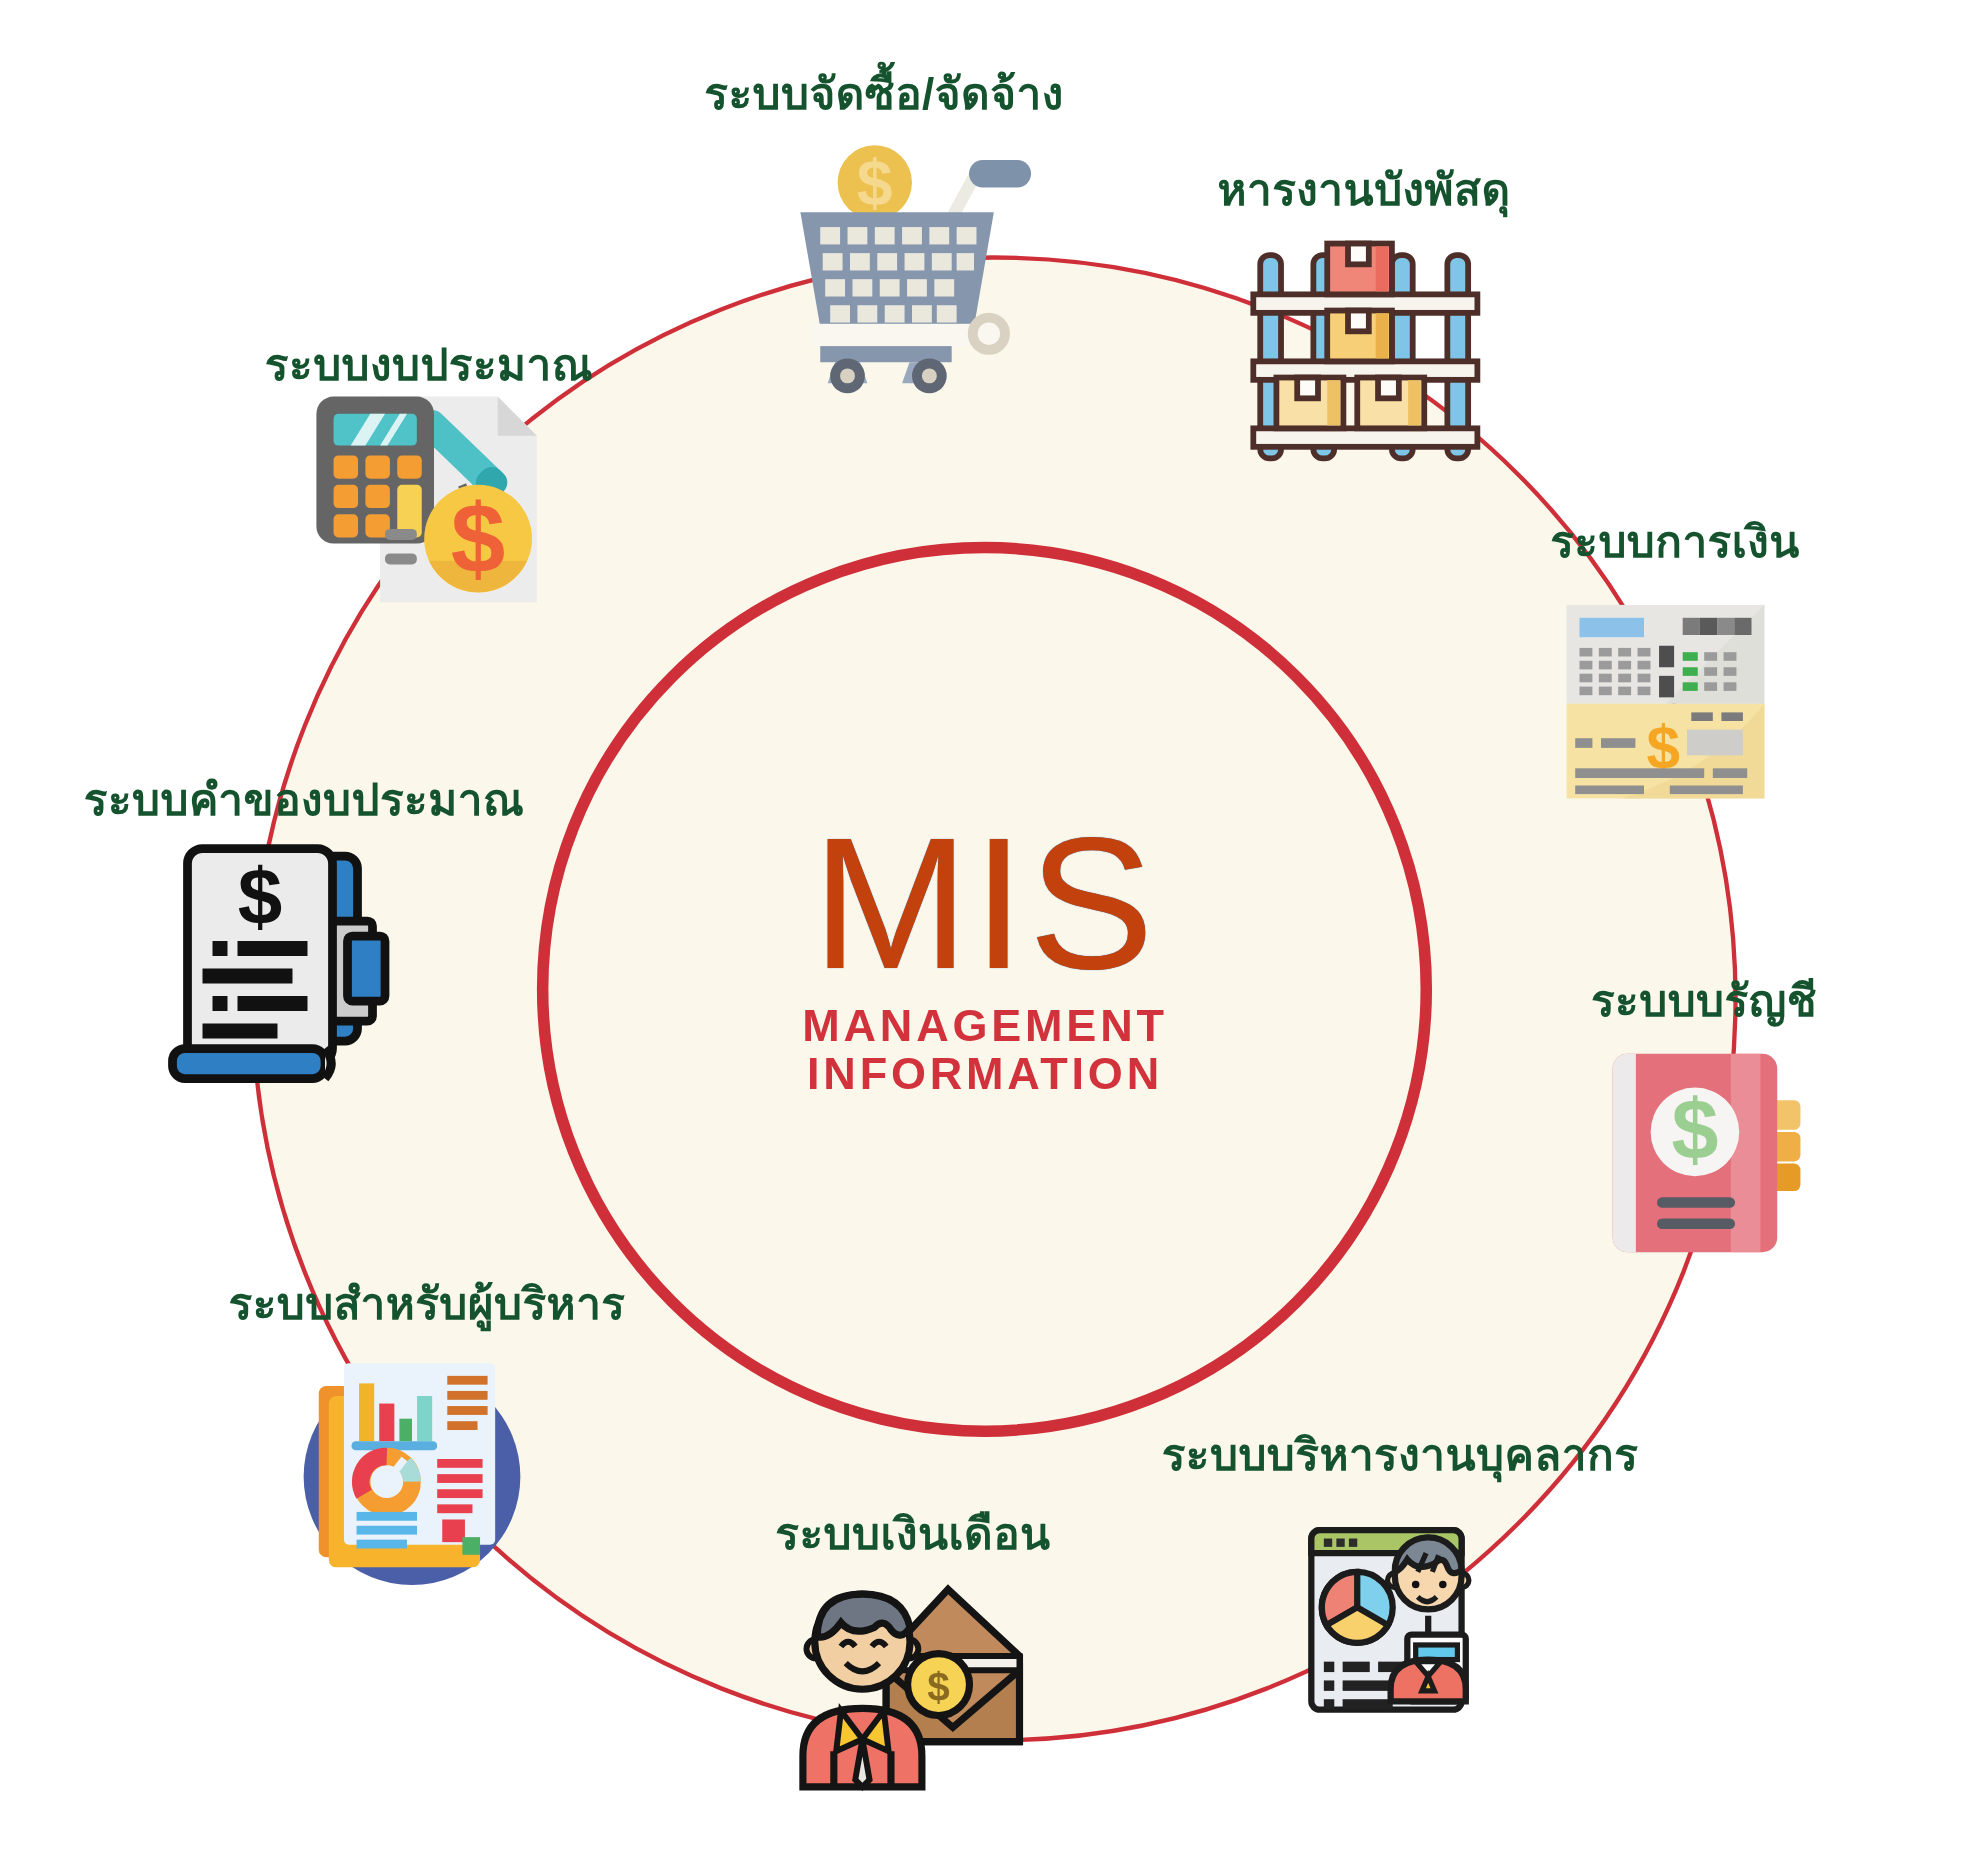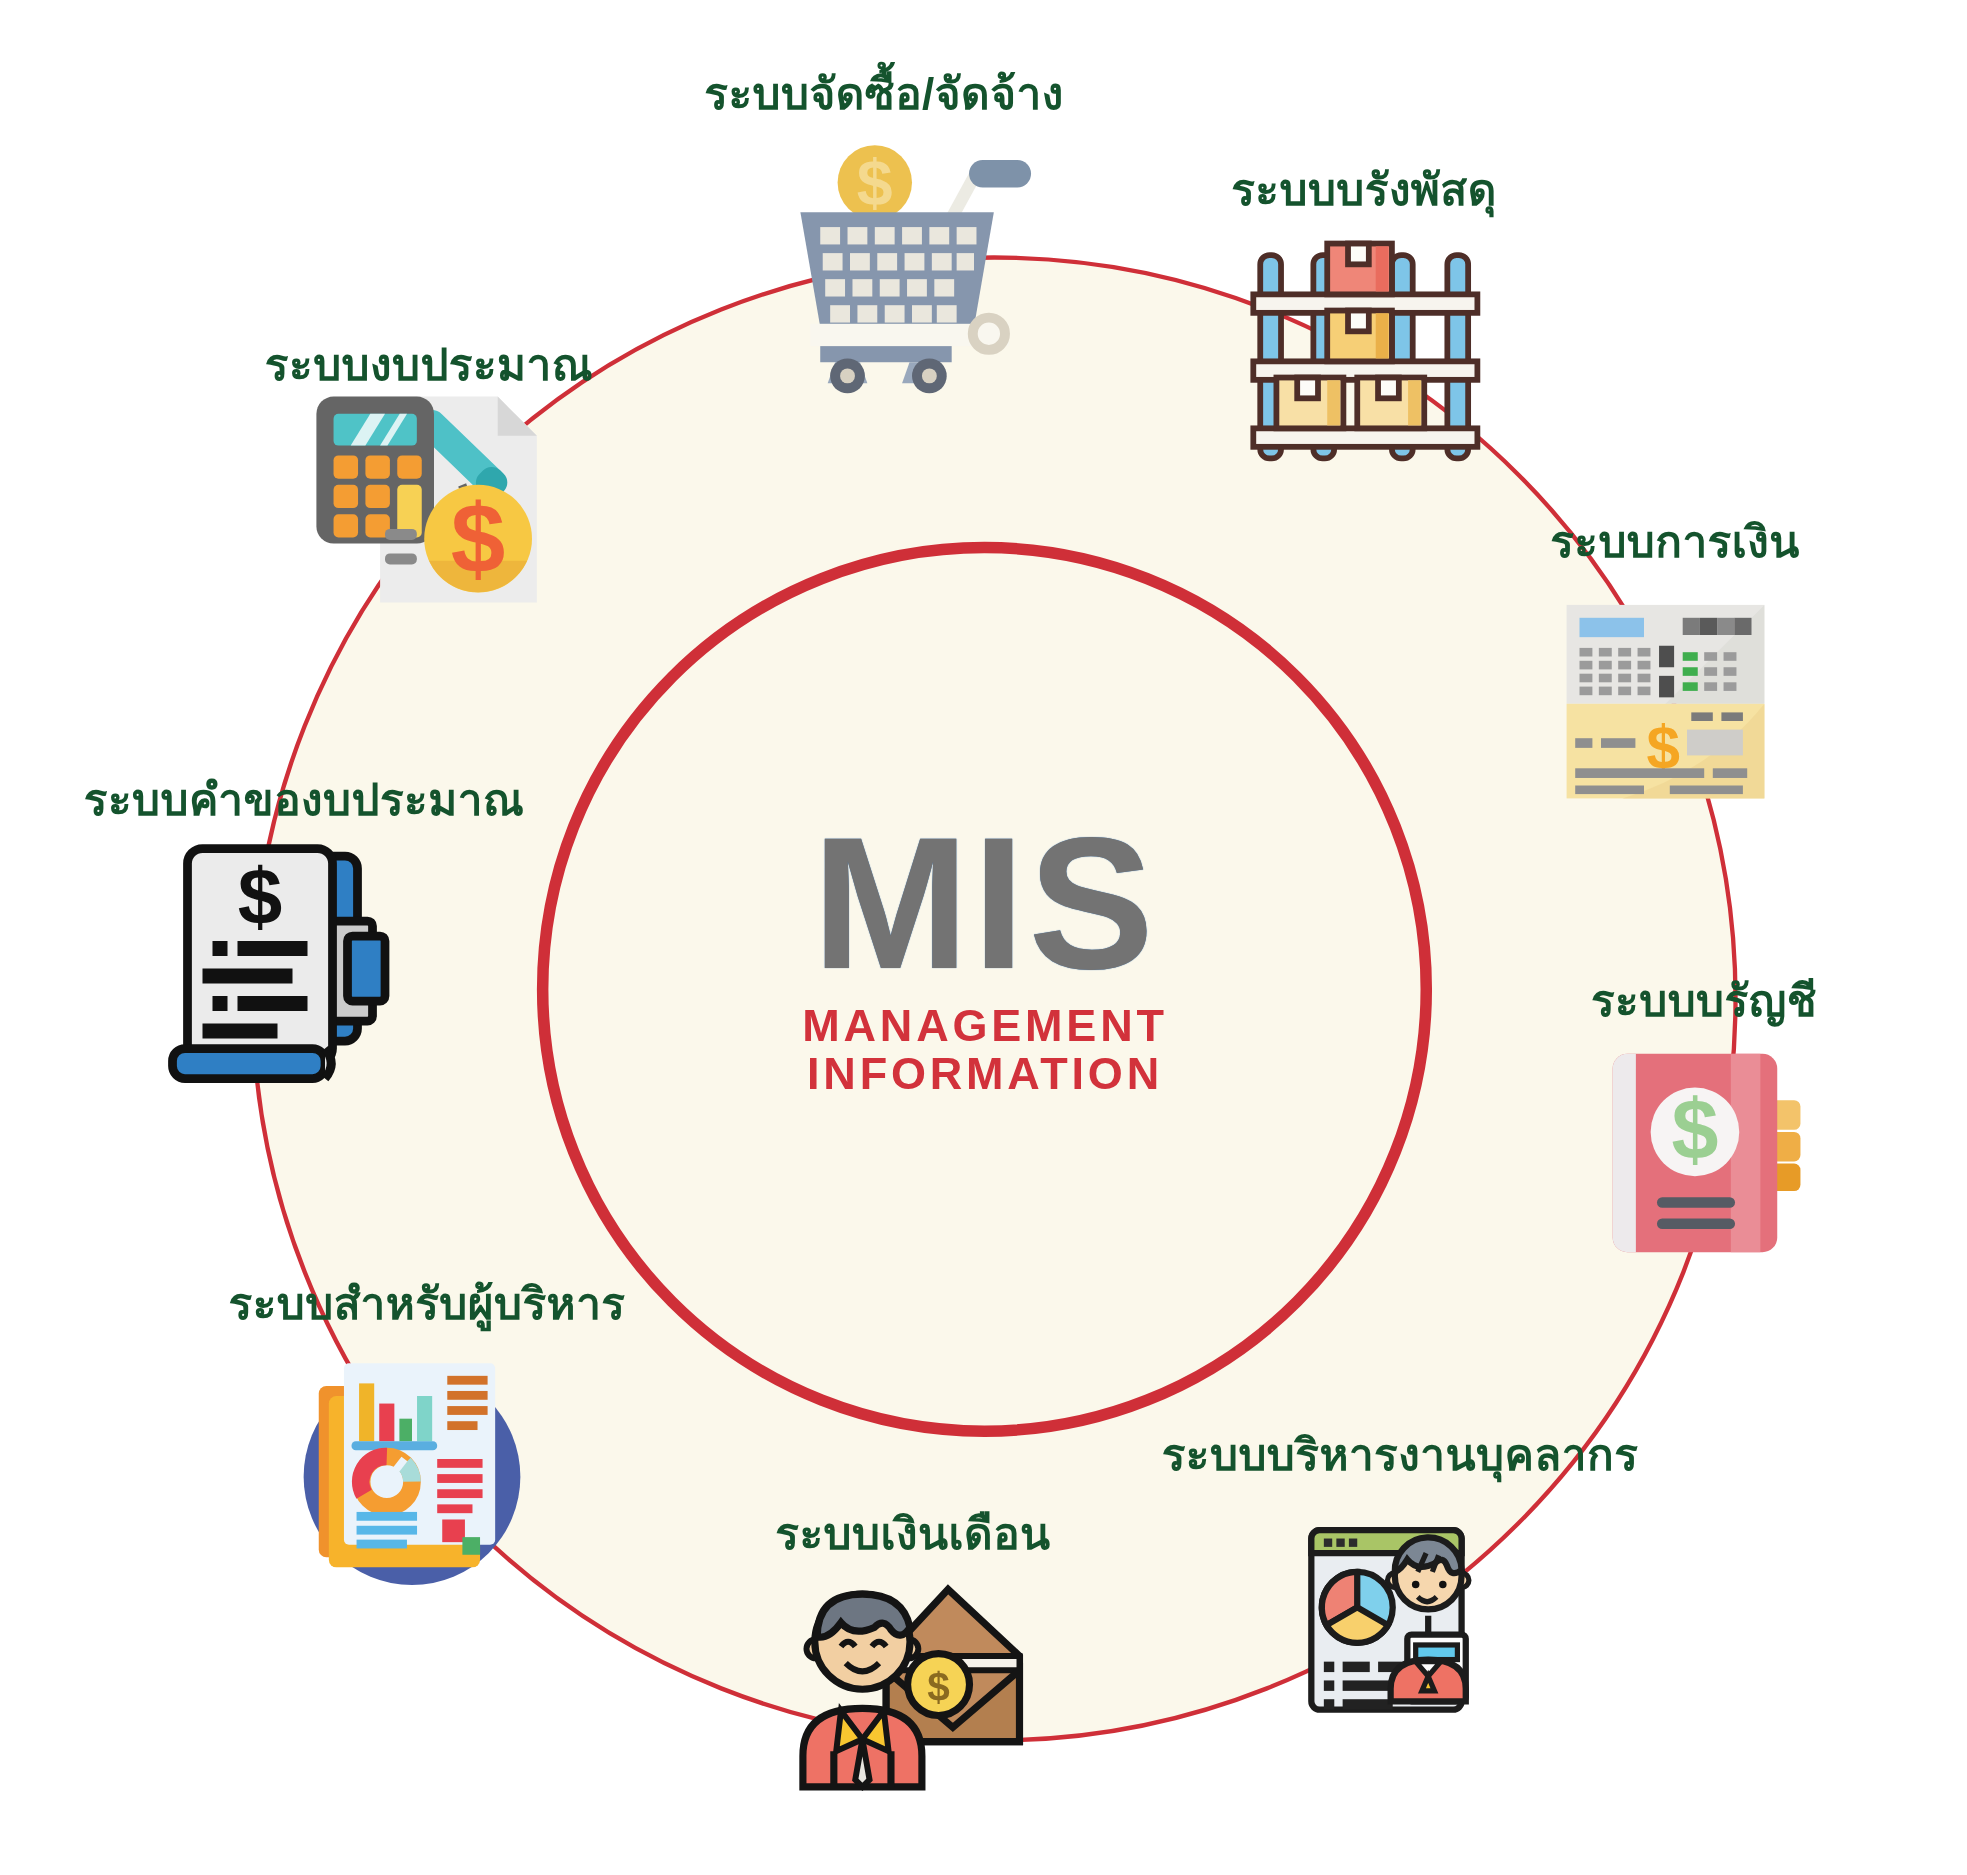--- a/index.html
+++ b/index.html
@@ -11,21 +11,21 @@
   .icon{position:absolute;}
   .label{
     position:absolute;transform:translateX(-50%);white-space:nowrap;
     font-size:44px;font-weight:700;color:#14532d;letter-spacing:0.5px;
   }
   .center{
     position:absolute;left:985px;top:822px;transform:translateX(-50%);
     text-align:center;
   }
   .mis{
-    font-size:188px;line-height:163px;font-weight:700;color:#737373;
+    font-size:188px;line-height:163px;font-weight:400;color:#c2410c;
     letter-spacing:3.8px;
     text-shadow:0 0 1px #2d6bae;
   }
   .sub{
     font-size:45px;line-height:48px;font-weight:700;color:#d2323b;letter-spacing:3.8px;
   }
   .sub.first{margin-top:17px;}
 </style>
 </head>
 <body>
@@ -37,21 +37,21 @@
     <circle cx="1025" cy="1030" r="460" fill="none" stroke="#cf2f38" stroke-width="12"></circle>
   </svg>
 
   <div class="center">
     <div class="mis">MIS</div>
     <div class="sub first">MANAGEMENT</div>
     <div class="sub">INFORMATION</div>
   </div>
 
   <div class="label" style="left:884px;top:58px;">ระบบจัดซื้อ/จัดจ้าง</div>
-  <div class="label" style="left:1364px;top:154px;">ระบบบรังพัสดุ</div>
+  <div class="label" style="left:1364px;top:154px;">หารงานบังพัสดุ</div>
   <div class="label" style="left:1665px;top:506px;margin-left:10px;">ระบบการเงิน</div>
   <div class="label" style="left:1704px;top:965px;">ระบบบรัญชี</div>
   <div class="label" style="left:1400px;top:1419px;">ระบบบริหารงานบุคลากร</div>
   <div class="label" style="left:913px;top:1498px;">ระบบเงินเดือน</div>
   <div class="label" style="left:427px;top:1268px;">ระบบสำหรับผู้บริหาร</div>
   <div class="label" style="left:429px;top:329px;">ระบบงบประมาณ</div>
   <div class="label" style="left:304px;top:764px;">ระบบคำของบประมาณ</div>
 
   <svg class="icon" style="left:788px;top:142px;width:248px;height:252px;" viewBox="0 0 100 101">
     <circle cx="35" cy="16" r="15" fill="#edc14f"></circle>

